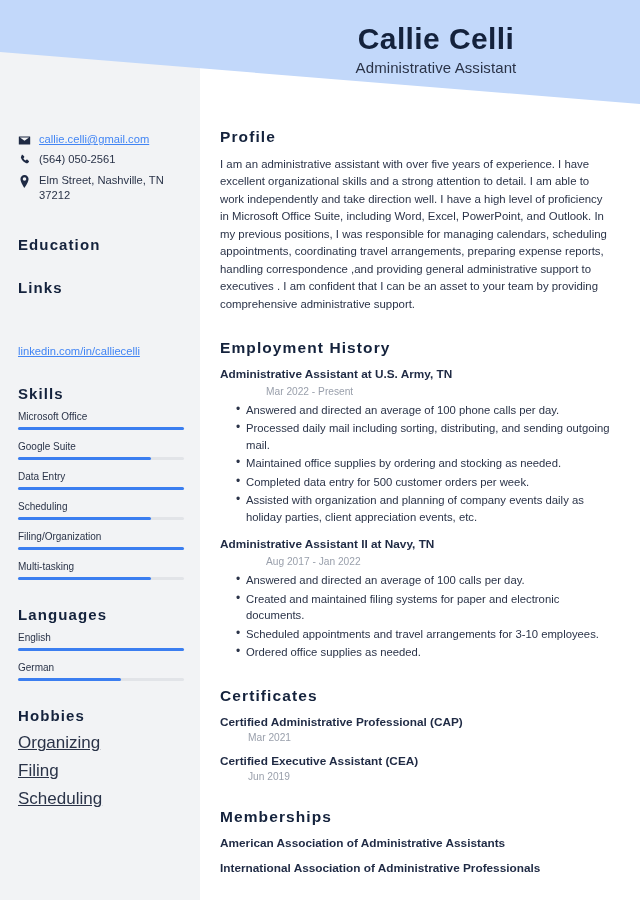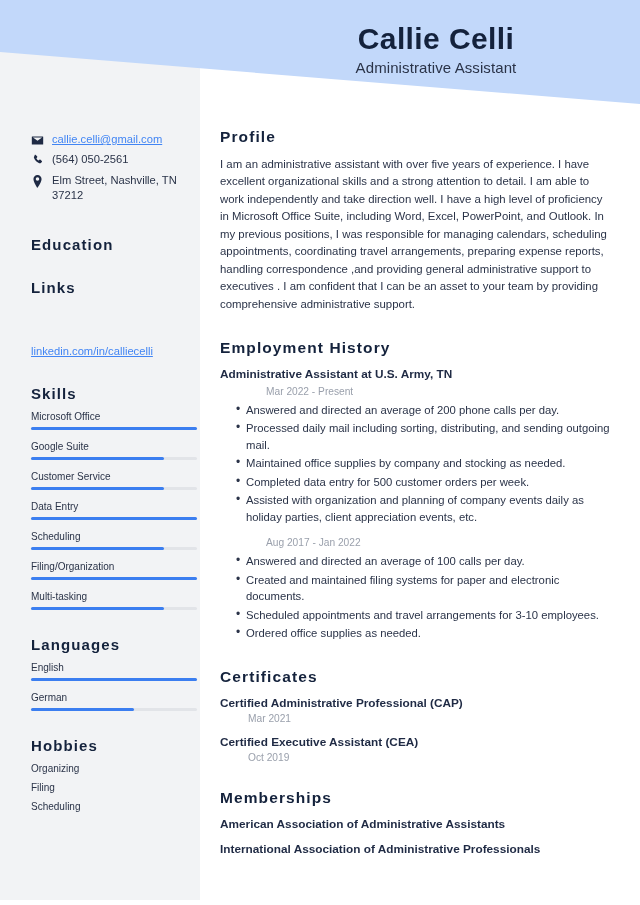--- a/index.html
+++ b/index.html
@@ -54,21 +54,21 @@
   .sidebar {
     position: absolute;
     top: 0; left: 0;
     width: 200px;
     height: 900px;
     background: #f2f3f5;
     z-index: 1;
   }
   .sidebar-inner {
     position: absolute;
-    top: 132px; left: 13px;
+    top: 132px; left: 0;
     width: 200px;
     padding: 0 16px 0 18px;
     z-index: 3;
   }
 
   .contact-row {
     display: flex;
     align-items: flex-start;
     gap: 8px;
     margin-bottom: 5px;
@@ -141,23 +141,24 @@
   }
   .bar-fill {
     position: absolute;
     top: 0; left: 0;
     height: 3px;
     background: #3b7ef0;
     border-radius: 2px;
   }
 
   .hobby {
-    font-size: 10px;
+    font-size: 17px;
     color: #2a3348;
     margin-bottom: 8px;
+    text-decoration: underline;
   }
 
   
   .main {
     position: absolute;
     top: 128px; left: 200px;
     width: 440px;
     padding: 0 28px 0 20px;
     z-index: 3;
   }
@@ -288,26 +289,20 @@
         <div class="bar-fill" style="width: 100%;"></div>
       </div>
     </div>
     <div class="skill">
       <div class="skill-name">Google Suite</div>
       <div class="bar-track">
         <div class="bar-fill" style="width: 80%;"></div>
       </div>
     </div>
     <div class="skill">
-      <div class="skill-name">Customer Service</div>
-      <div class="bar-track">
-        <div class="bar-fill" style="width: 80%;"></div>
-      </div>
-    </div>
-    <div class="skill">
       <div class="skill-name">Data Entry</div>
       <div class="bar-track">
         <div class="bar-fill" style="width: 100%;"></div>
       </div>
     </div>
     <div class="skill">
       <div class="skill-name">Scheduling</div>
       <div class="bar-track">
         <div class="bar-fill" style="width: 80%;"></div>
       </div>
@@ -352,48 +347,49 @@
       <div class="profile-text">I am an administrative assistant with over five years of experience. I have excellent organizational skills and a strong attention to detail. I am able to work independently and take direction well. I have a high level of proficiency in Microsoft Office Suite, including Word, Excel, PowerPoint, and Outlook. In my previous positions, I was responsible for managing calendars, scheduling appointments, coordinating travel arrangements, preparing expense reports, handling correspondence ,and providing general administrative support to executives . I am confident that I can be an asset to your team by providing comprehensive administrative support.</div>
     </div>
 
     <div class="section">
       <div class="main-heading">Employment History</div>
 
       <div class="job">
         <div class="job-heading">Administrative Assistant at U.S. Army, TN</div>
         <div class="job-date">Mar 2022 - Present</div>
         <ul class="bullets">
-          <li>Answered and directed an average of 200 phone calls per day.</li>
+          <li>Answered and directed an average of 100 phone calls per day.</li>
           <li>Processed daily mail including sorting, distributing, and sending outgoing mail.</li>
-          <li>Maintained office supplies by company and stocking as needed.</li>
+          <li>Maintained office supplies by ordering and stocking as needed.</li>
           <li>Completed data entry for 500 customer orders per week.</li>
           <li>Assisted with organization and planning of company events daily as holiday parties, client appreciation events, etc.</li>
         </ul>
       </div>
 
       <div class="job">
+        <div class="job-heading">Administrative Assistant II at Navy, TN</div>
         <div class="job-date">Aug 2017 - Jan 2022</div>
         <ul class="bullets">
           <li>Answered and directed an average of 100 calls per day.</li>
           <li>Created and maintained filing systems for paper and electronic documents.</li>
           <li>Scheduled appointments and travel arrangements for 3-10 employees.</li>
           <li>Ordered office supplies as needed.</li>
         </ul>
       </div>
     </div>
 
     <div class="section">
       <div class="main-heading">Certificates</div>
       <div class="cert">
         <div class="cert-title">Certified Administrative Professional (CAP)</div>
         <div class="cert-date">Mar 2021</div>
       </div>
       <div class="cert">
         <div class="cert-title">Certified Executive Assistant (CEA)</div>
-        <div class="cert-date">Oct 2019</div>
+        <div class="cert-date">Jun 2019</div>
       </div>
     </div>
 
     <div class="section">
       <div class="main-heading">Memberships</div>
       <div class="member">American Association of Administrative Assistants</div>
       <div class="member">International Association of Administrative Professionals</div>
     </div>
 
   </div>

